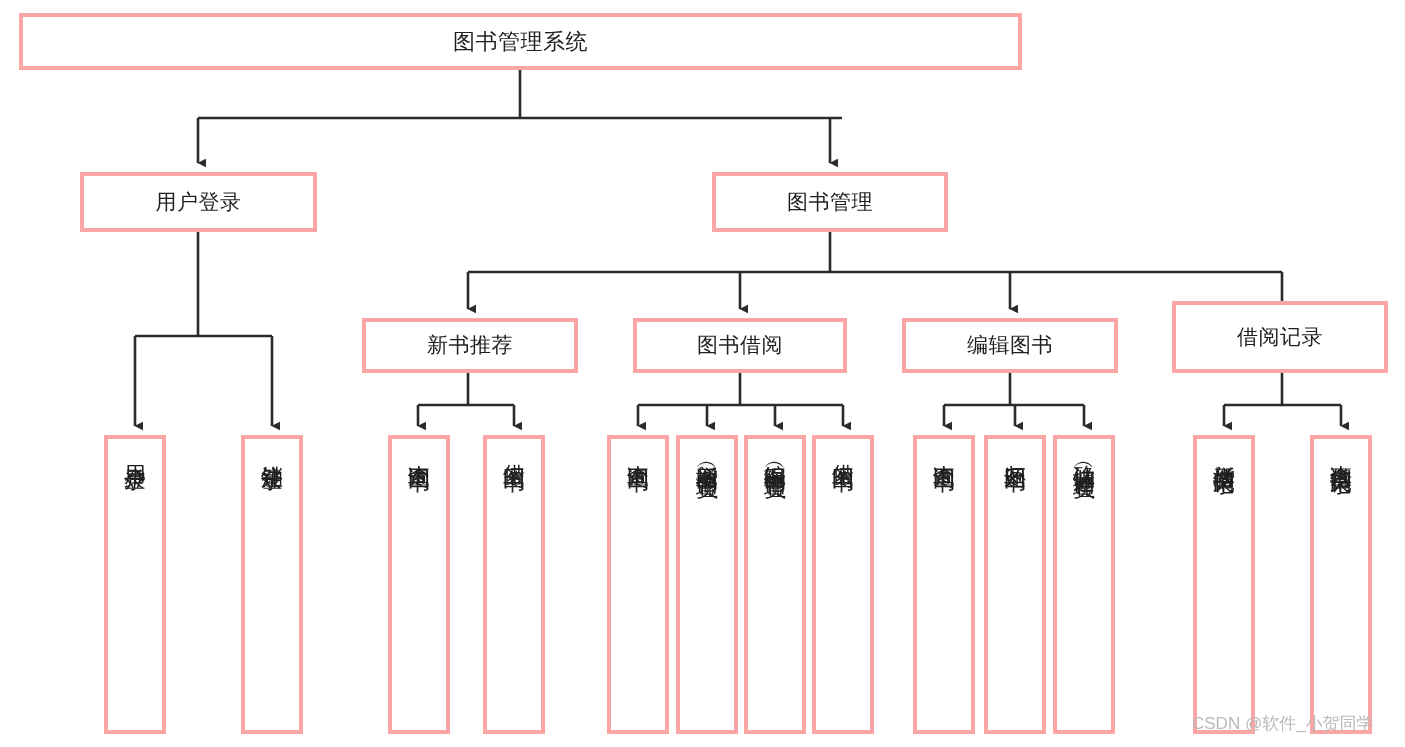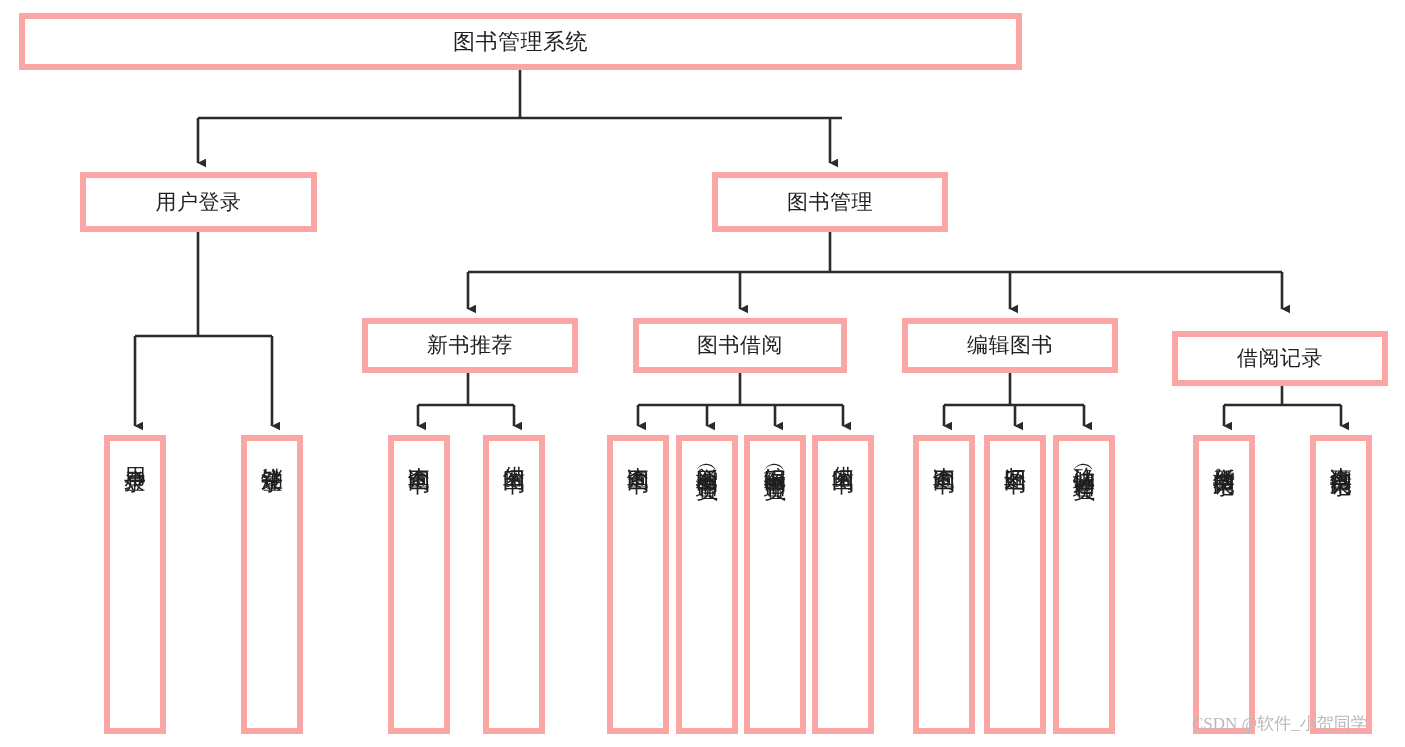--- a/index.html
+++ b/index.html
@@ -21,21 +21,21 @@
     position: absolute;
     left: 0;
     top: 0;
     width: 1405px;
     height: 747px;
     pointer-events: none;
   }
   .node {
     position: absolute;
     box-sizing: border-box;
-    border: 6px solid #fca5a5;
+    border: 4px solid #fca5a5;
     background: #ffffff;
     display: flex;
     align-items: center;
     justify-content: center;
     color: #1f1f1f;
     text-align: center;
   }
   .node .label {
     display: block;
     line-height: 1.18;
@@ -135,21 +135,21 @@
 
   <div class="node horizontal" style="left: 362px; top: 318px; width: 216px; height: 55px;">
     <span class="label">新书推荐</span>
   </div>
   <div class="node horizontal" style="left: 633px; top: 318px; width: 214px; height: 55px;">
     <span class="label">图书借阅</span>
   </div>
   <div class="node horizontal" style="left: 902px; top: 318px; width: 216px; height: 55px;">
     <span class="label">编辑图书</span>
   </div>
-  <div class="node horizontal" style="left: 1172px; top: 331px; width: 216px; height: 55px;">
+  <div class="node horizontal" style="left: 1172px; top: 301px; width: 216px; height: 72px;">
     <span class="label">借阅记录</span>
   </div>
 
   <div class="node vertical" style="left: 104px; top: 435px; width: 62px; height: 299px;">
     <span class="label">用户登录</span>
   </div>
   <div class="node vertical" style="left: 241px; top: 435px; width: 62px; height: 299px;">
     <span class="label">注销登录</span>
   </div>
   <div class="node vertical" style="left: 388px; top: 435px; width: 62px; height: 299px;">
@@ -179,15 +179,15 @@
   <div class="node vertical" style="left: 1053px; top: 435px; width: 62px; height: 299px;">
     <span class="label">确认归还（管理员）</span>
   </div>
   <div class="node vertical" style="left: 1193px; top: 435px; width: 62px; height: 299px;">
     <span class="label">新增借阅记录</span>
   </div>
   <div class="node vertical" style="left: 1310px; top: 435px; width: 62px; height: 299px;">
     <span class="label">查询借阅记录</span>
   </div>
 
-  <div class="watermark" style="left: 1192px; top: 712px; font-family: Liberation Serif, serif;">CSDN @软件_小贺同学</div>
+  <div class="watermark" style="left: 1192px; top: 712px;">CSDN @软件_小贺同学</div>
 
 </div>
 
 </body></html>

